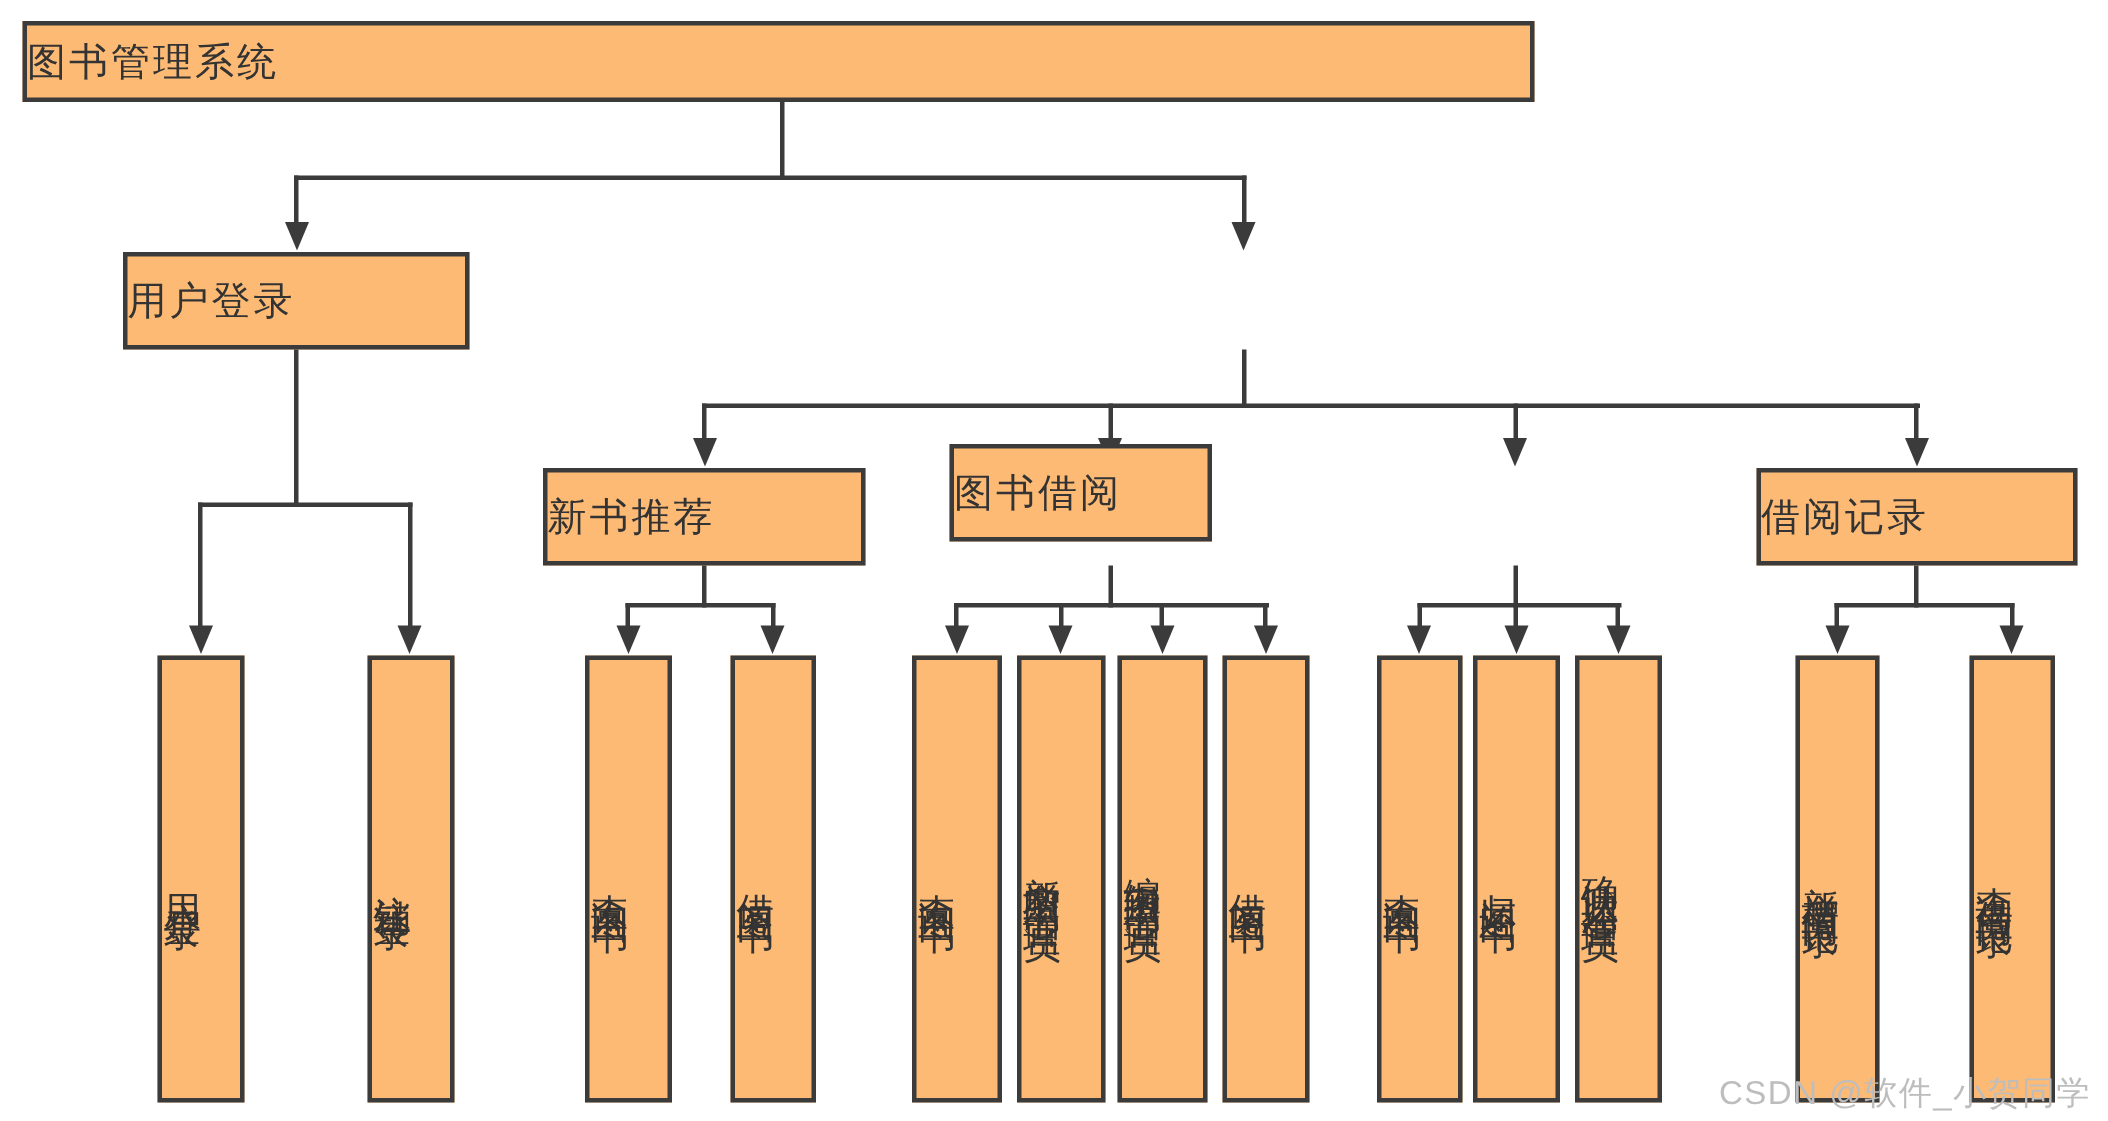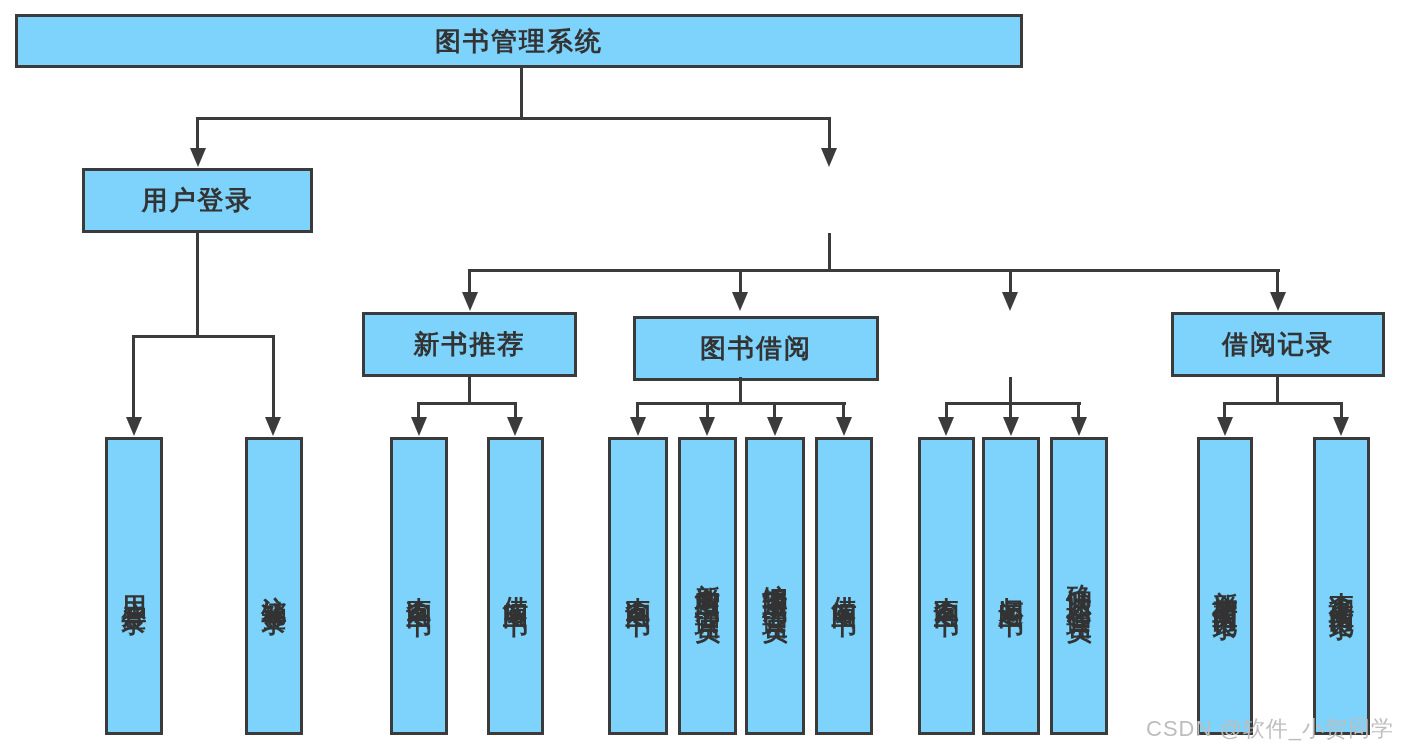--- a/index.html
+++ b/index.html
@@ -9,24 +9,23 @@
     --bg:#ffffff;
   }
   *{margin:0;padding:0;box-sizing:border-box;}
   html,body{background:var(--bg);}
   body{font-family:"Liberation Sans","DejaVu Sans",sans-serif;}
   .canvas{
     position:relative;width:1405px;height:747px;
     background:var(--bg);overflow:hidden;
   }
   .box{
-    position:absolute;border:3px solid var(--line);background:#7dd3fc;
-    display:flex;align-items:center;justify-content:center;
+    position:absolute;border:3px solid var(--line);background:#fdba74;
+    display:flex;align-items:center;
     color:var(--text);
-    font-weight:bold;
   }
   .box.h{font-size:26px;letter-spacing:2px;}
   .box.v span{
     writing-mode:vertical-rl;text-orientation:mixed;
     font-size:25px;line-height:1;letter-spacing:5px;
   }
   .hline,.vline{position:absolute;background:var(--line);}
   .arrow{
     position:absolute;width:0;height:0;
     border-left:8px solid transparent;border-right:8px solid transparent;
@@ -71,21 +70,21 @@
   <div class="vline" style="left:739px;top:269px;width:3px;height:27px"></div>
   <div class="arrow" style="left:732px;top:292px"></div>
   <div class="vline" style="left:1009px;top:269px;width:3px;height:27px"></div>
   <div class="arrow" style="left:1002px;top:292px"></div>
   <div class="vline" style="left:1276px;top:269px;width:3px;height:27px"></div>
   <div class="arrow" style="left:1270px;top:292px"></div>
 
   <div class="box h" style="left:362px;top:312px;width:215px;height:65px">
     <span>新书推荐</span>
   </div>
-  <div class="box h" style="left:633px;top:316px;width:246px;height:65px">
+  <div class="box h" style="left:633px;top:296px;width:175px;height:65px">
     <span>图书借阅</span>
   </div>
   <div class="box h" style="left:1171px;top:312px;width:214px;height:65px">
     <span>借阅记录</span>
   </div>
 
   <div class="vline" style="left:468px;top:377px;width:3px;height:28px"></div>
   <div class="vline" style="left:739px;top:377px;width:3px;height:28px"></div>
   <div class="vline" style="left:1009px;top:377px;width:3px;height:28px"></div>
   <div class="vline" style="left:1276px;top:377px;width:3px;height:28px"></div>

